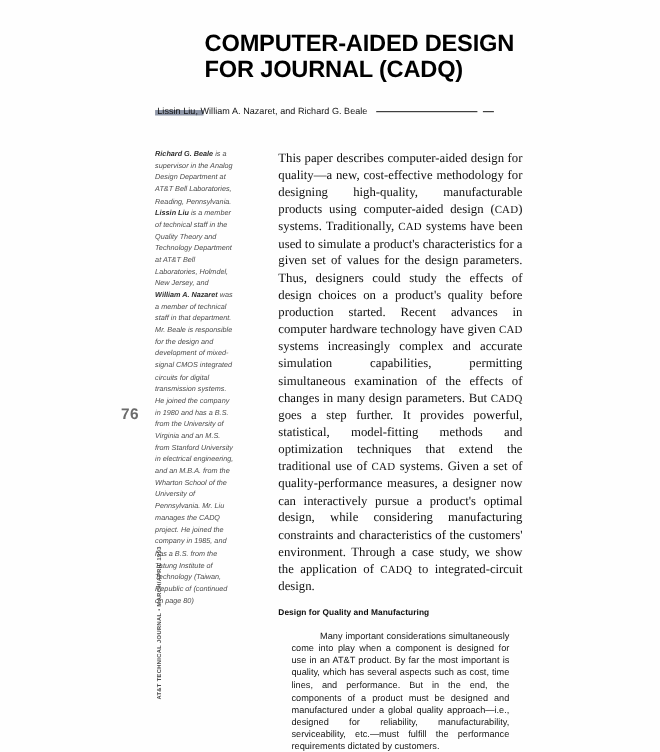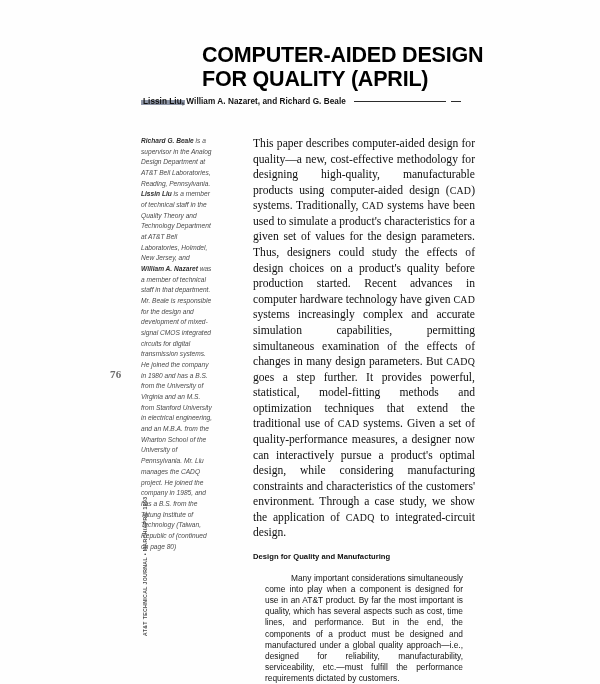--- a/index.html
+++ b/index.html
@@ -20,22 +20,22 @@
     position: absolute;
     inset: 0;
     background: #fefefe;
   }
 
   
   .page-folio {
     position: absolute;
     left: 110px;
     top: 368px;
-    font-family: Liberation Serif, serif;
-    font-size: 11px;
+    font-family: Liberation Sans, sans-serif;
+    font-size: 14px;
     font-weight: 700;
     color: #6b6b6b;
     letter-spacing: 0.3px;
   }
 
   
   .accent-rule {
     position: absolute;
     left: 141px;
     top: 100px;
@@ -51,36 +51,36 @@
     top: 27px;
     width: 360px;
   }
   .doc-title {
     font-family: "Liberation Sans", sans-serif;
     font-weight: 700;
     font-size: 21.5px;
     line-height: 1.12;
     letter-spacing: -0.2px;
     color: #000;
-    margin: 16px;
+    margin: 0;
   }
   .doc-title .line2 { display: block; }
 
   
   .byline-row {
     position: absolute;
     left: 143px;
     top: 97px;
     width: 400px;
     display: flex;
     align-items: center;
   }
   .byline {
     font-family: "Liberation Sans", sans-serif;
-    font-weight: 700;
+    font-weight: 400;
     font-size: 8.2px;
     color: #111;
     white-space: nowrap;
     letter-spacing: 0.05px;
   }
   .byline-rule {
     margin-left: 8px;
     flex: 0 0 92px;
     height: 1.4px;
     background: #2b2b2b;
@@ -177,21 +177,21 @@
 
 <div id="page">
 
   <div class="page-folio">76</div>
 
   <div class="accent-rule"></div>
 
   <div class="title-block">
     <h1 class="doc-title">
       <span>COMPUTER-AIDED DESIGN</span>
-      <span class="line2">FOR QUALITY (APRIL)</span>
+      <span class="line2">FOR JOURNAL (CADQ)</span>
     </h1>
   </div>
 
   <div class="byline-row">
     <div class="byline">Lissin Liu, William A. Nazaret, and Richard G. Beale</div>
     <div class="byline-rule"></div>
     <div class="byline-rule-dot"></div>
   </div>
 
   <div class="bio-col">

